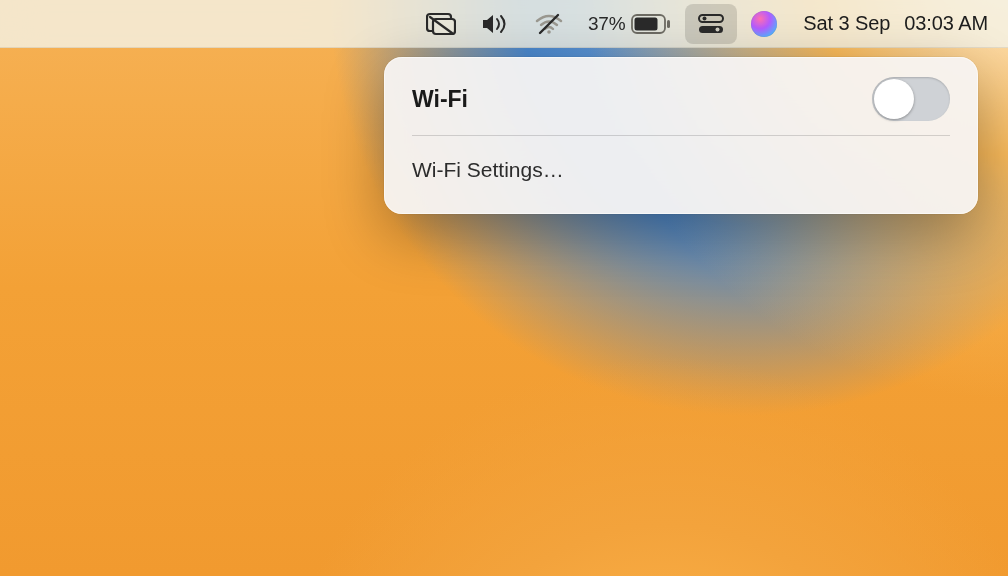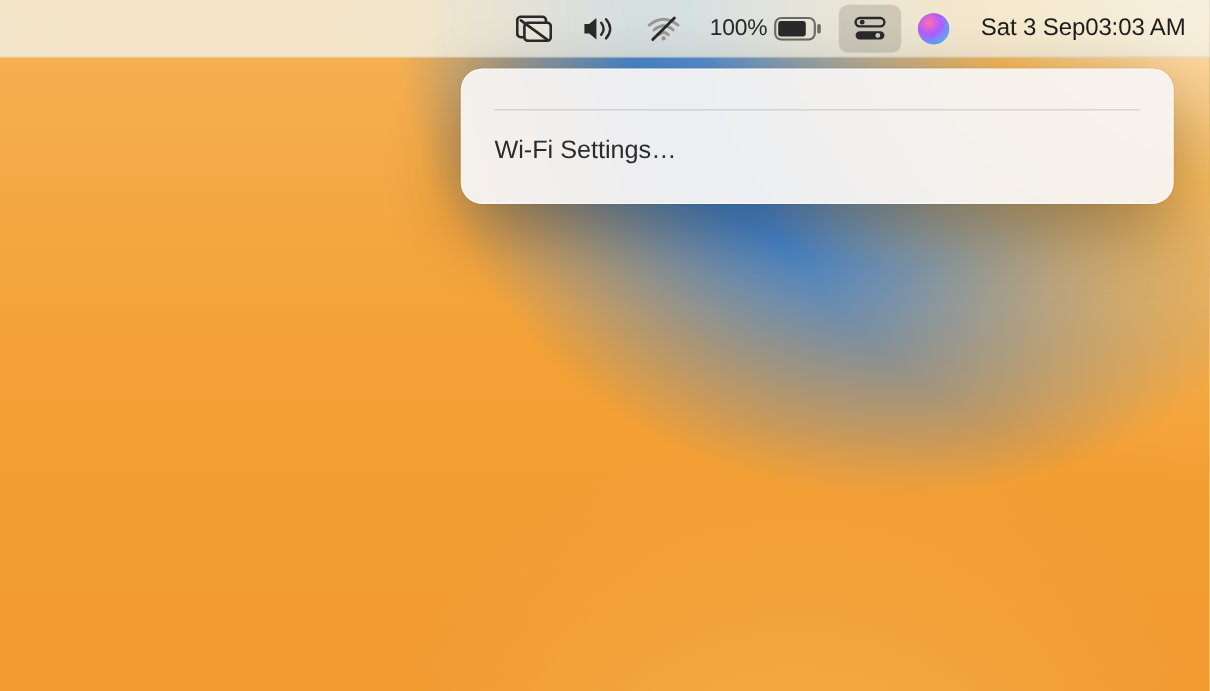--- a/index.html
+++ b/index.html
@@ -32,21 +32,21 @@
     margin: 4px 2px;
     height: 40px;
   }
   .battery-wrap { display: flex; align-items: center; gap: 6px; padding: 0 12px; }
   .battery-pct { font-size: 19px; color: #2a2a2a; letter-spacing: -0.2px; }
   .siri {
     width: 26px; height: 26px; border-radius: 50%;
     background: radial-gradient(circle at 35% 30%, #ff6fb1 0%, #b55bff 40%, #4fb6ff 80%, #38e1c8 100%);
     box-shadow: inset 0 0 1px rgba(0,0,0,0.3);
   }
-  .datetime { display: flex; align-items: center; padding: 0 10px 0 14px; }
+  .datetime { display: flex; align-items: center; gap: 14px; padding: 0 10px 0 14px; }
   .datetime span { font-size: 20px; color: #1d1d1d; font-weight: 500; letter-spacing: -0.1px; }
 
   
   .wifi-panel {
     position: absolute;
     top: 57px; left: 384px;
     width: 594px;
     background: rgba(246,244,243,0.94);
     backdrop-filter: blur(30px);
     border-radius: 18px;
@@ -100,21 +100,21 @@
     <svg width="30" height="24" viewBox="0 0 30 24">
       <path d="M3 9 Q15 -1 27 9" fill="none" stroke="#9a9890" stroke-width="2.4" stroke-linecap="round"></path>
       <path d="M7 13 Q15 6 23 13" fill="none" stroke="#9a9890" stroke-width="2.4" stroke-linecap="round"></path>
       <path d="M11 17 Q15 13 19 17" fill="none" stroke="#9a9890" stroke-width="2.4" stroke-linecap="round"></path>
       <circle cx="15" cy="20" r="1.8" fill="#9a9890"></circle>
       <line x1="6" y1="21" x2="24" y2="3" stroke="#2a2a2a" stroke-width="2.4" stroke-linecap="round"></line>
     </svg>
   </div>
 
   <div class="battery-wrap">
-    <span class="battery-pct">100%</span>
+    <span class="battery-pct">37%</span>
     <svg width="40" height="20" viewBox="0 0 40 20">
       <rect x="1" y="1" width="33" height="18" rx="5" fill="none" stroke="#6d6b63" stroke-width="1.8"></rect>
       <rect x="3.5" y="3.5" width="23" height="13" rx="2.5" fill="#2a2a2a"></rect>
       <rect x="36" y="6" width="3" height="8" rx="1.5" fill="#6d6b63"></rect>
     </svg>
   </div>
 
   <div class="mb-item active">
     <svg width="28" height="22" viewBox="0 0 28 22">
       <rect x="2" y="2" width="24" height="7" rx="3.5" fill="none" stroke="#2a2a2a" stroke-width="2"></rect>
@@ -129,17 +129,23 @@
   </div>
 
   <div class="datetime">
     <span>Sat 3 Sep</span>
     <span>03:03 AM</span>
   </div>
 
 </div>
 
 <div class="wifi-panel">
+  <div class="panel-row">
+    <div class="panel-title">Wi-Fi</div>
+    <div class="toggle" aria-checked="off">
+      <div class="toggle-knob"></div>
+    </div>
+  </div>
   <div class="divider"></div>
   <div class="panel-row">
     <div class="panel-link">Wi-Fi Settings…</div>
   </div>
 </div>
 
 </body></html>

